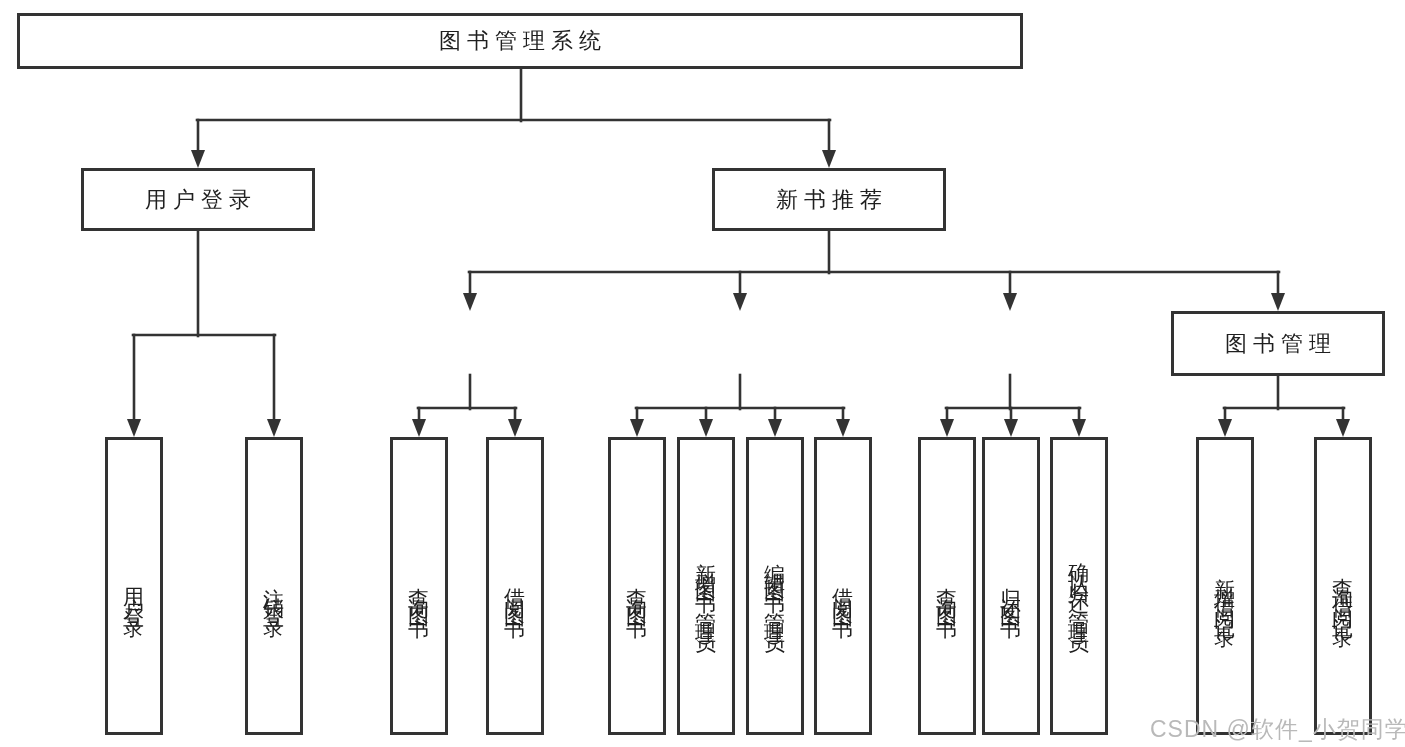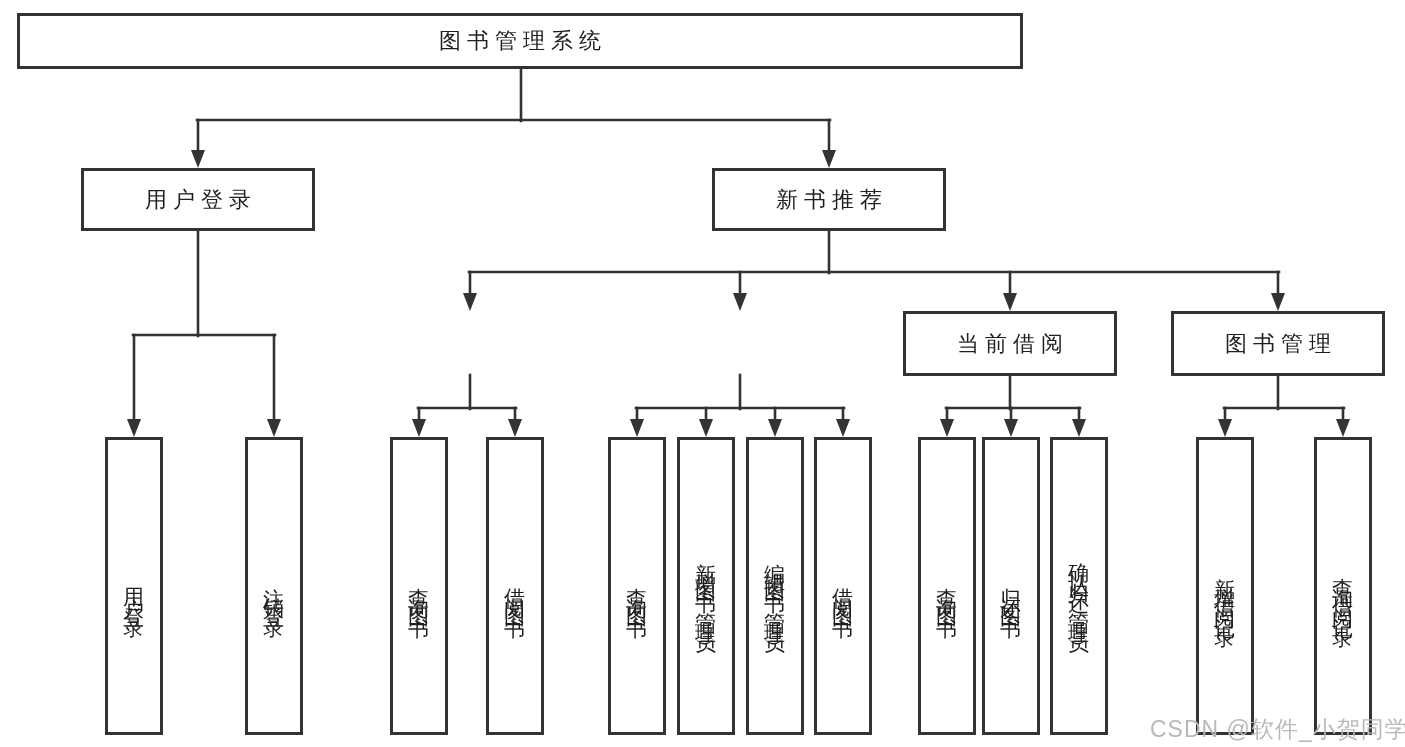--- a/index.html
+++ b/index.html
@@ -147,23 +147,20 @@
     <span class="lbl">图书管理系统</span>
   </div>
 
   <div class="box" style="left:81px; top:168px; width:234px; height:63px;">
     <span class="lbl">用户登录</span>
   </div>
   <div class="box" style="left:712px; top:168px; width:234px; height:63px;">
     <span class="lbl">新书推荐</span>
   </div>
 
-  <div class="box" style="left:903px; top:311px; width:214px; height:65px;">
-    <span class="lbl">当前借阅</span>
-  </div>
   <div class="box" style="left:1171px; top:311px; width:214px; height:65px;">
     <span class="lbl">图书管理</span>
   </div>
 
   <div class="box leaf" style="left:105px; top:437px; width:58px; height:298px;">
     <span class="lbl">用户登录</span>
   </div>
   <div class="box leaf" style="left:245px; top:437px; width:58px; height:298px;">
     <span class="lbl">注销登录</span>
   </div>

